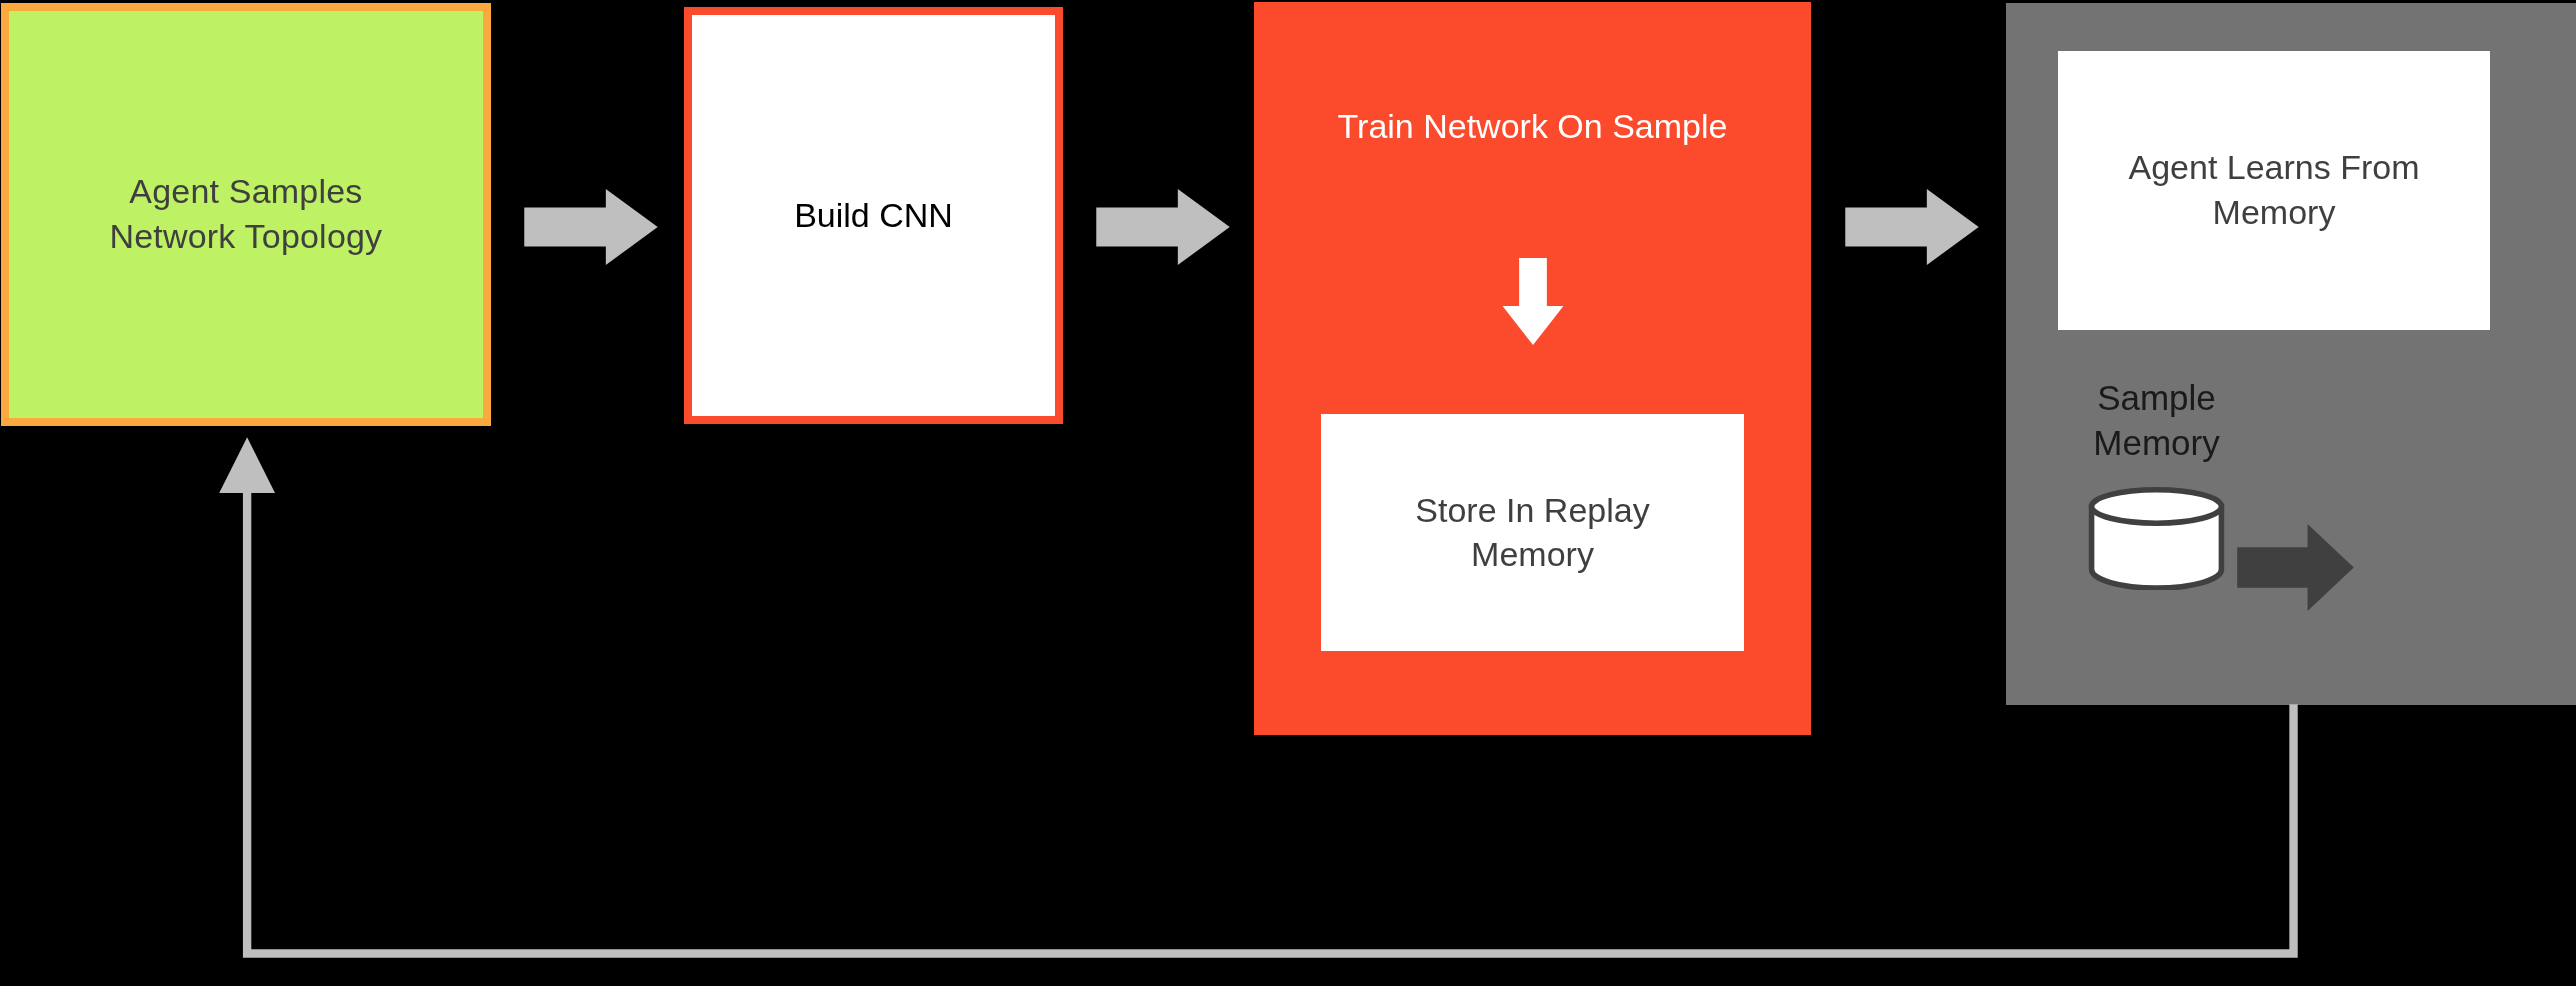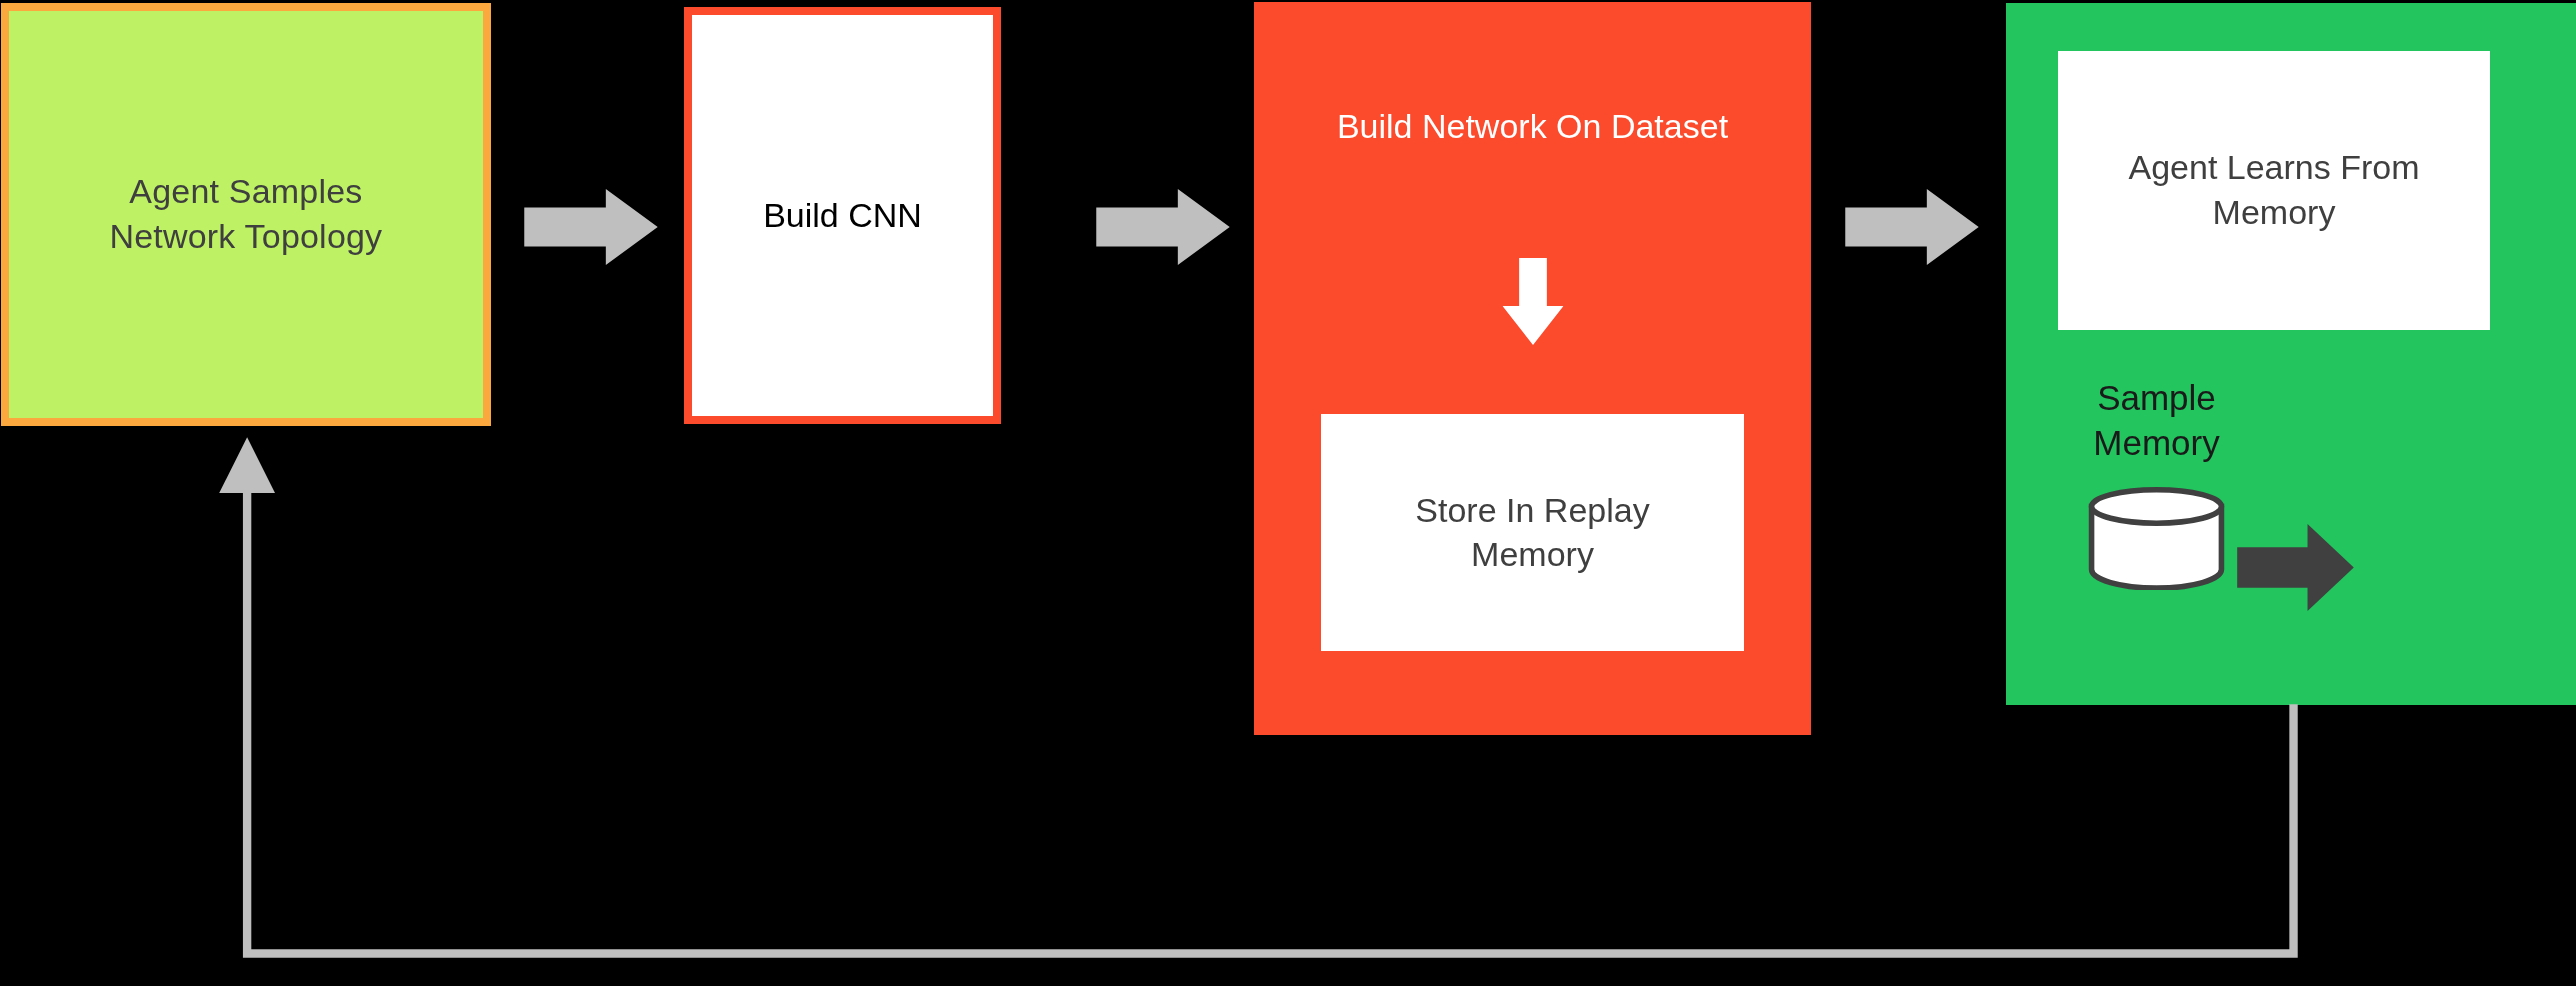--- a/index.html
+++ b/index.html
@@ -30,21 +30,21 @@
     border: 8.4px solid #FBA83F;
   }
   #stage-sample .node-label {
     font-size: 34px;
     line-height: 1.32;
     color: #3F3F3F;
     letter-spacing: 0.2px;
   }
   
   #stage-build {
-    left: 684px; top: 7.4px; width: 317px; height: 417px;
+    left: 684px; top: 7.4px; width: 379px; height: 417px;
     background: #FFFFFF;
     border: 8.4px solid #FC4A2C;
   }
   #stage-build .node-label {
     font-size: 34px;
     line-height: 1.32;
     color: #000000;
   }
   
   #stage-train {
@@ -75,21 +75,21 @@
     text-align: center;
   }
   #store-box .node-label {
     font-size: 34px;
     line-height: 1.32;
     color: #3F3F3F;
   }
   
   #stage-learn {
     left: 2006px; top: 2.8px; width: 570px; height: 702px;
-    background: #22c55e;
+    background: #737373;
     display: block;
   }
   #learn-box {
     position: absolute;
     left: 52px; top: 48px;
     width: 432px; height: 279px;
     background: #FFFFFF;
     display: flex; align-items: center; justify-content: center;
     text-align: center;
   }
@@ -148,21 +148,21 @@
 
   <div class="node" id="stage-build">
     <div class="node-label">Build CNN</div>
   </div>
 
   <svg class="flow-arrow" id="flow-arrow-2" viewBox="0 0 144 82">
     <polygon points="0,20 88,20 88,0 144,41 88,82 88,62 0,62" fill="#BFBFBF"></polygon>
   </svg>
 
   <div class="node" id="stage-train">
-    <div id="train-title">Build Network On Dataset</div>
+    <div id="train-title">Train Network On Sample</div>
     <svg id="train-down-arrow" viewBox="0 0 66 94">
       <polygon points="18,0 48,0 48,52 66,52 33,94 0,52 18,52" fill="#FFFFFF"></polygon>
     </svg>
     <div id="store-box">
       <div class="node-label"><span>Store In Replay</span><br><span>Memory</span></div>
     </div>
   </div>
 
   <svg class="flow-arrow" id="flow-arrow-3" viewBox="0 0 144 82">
     <polygon points="0,20 88,20 88,0 144,41 88,82 88,62 0,62" fill="#BFBFBF"></polygon>

